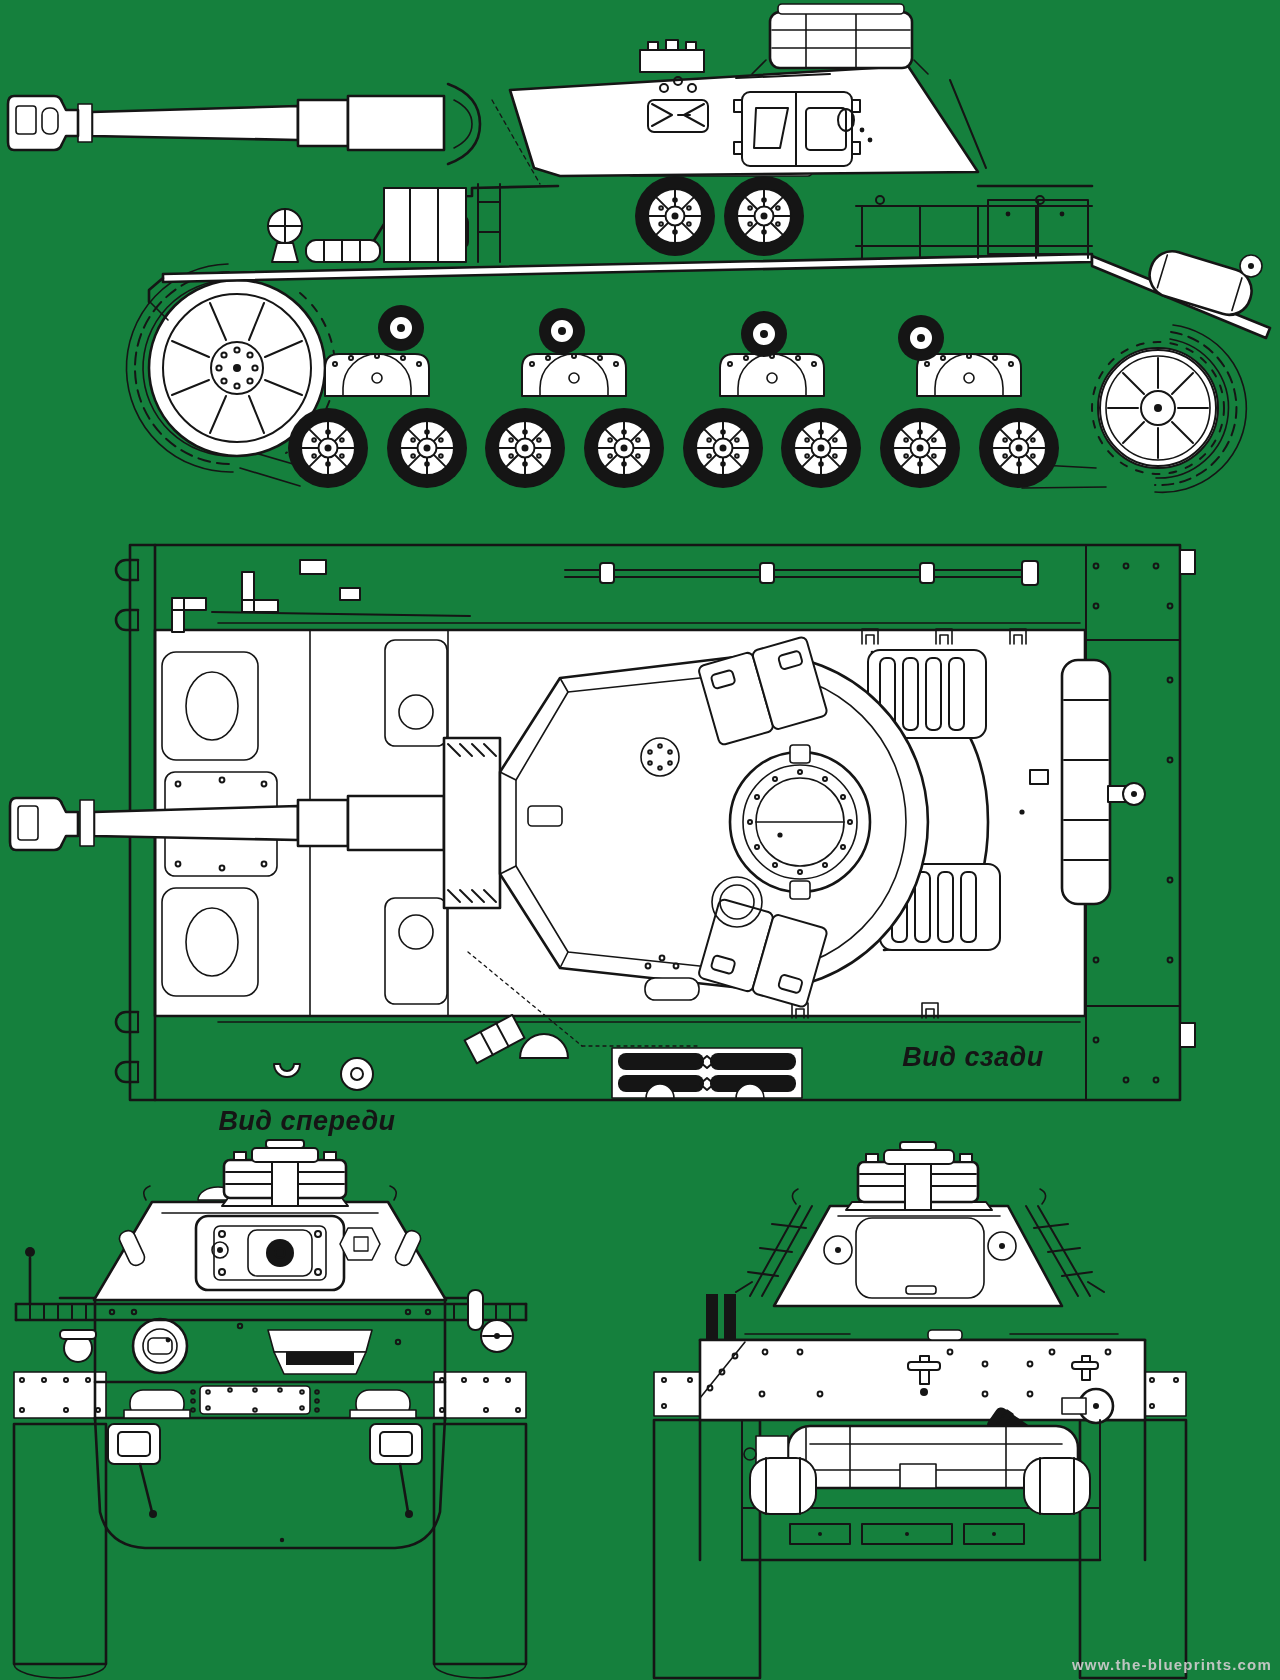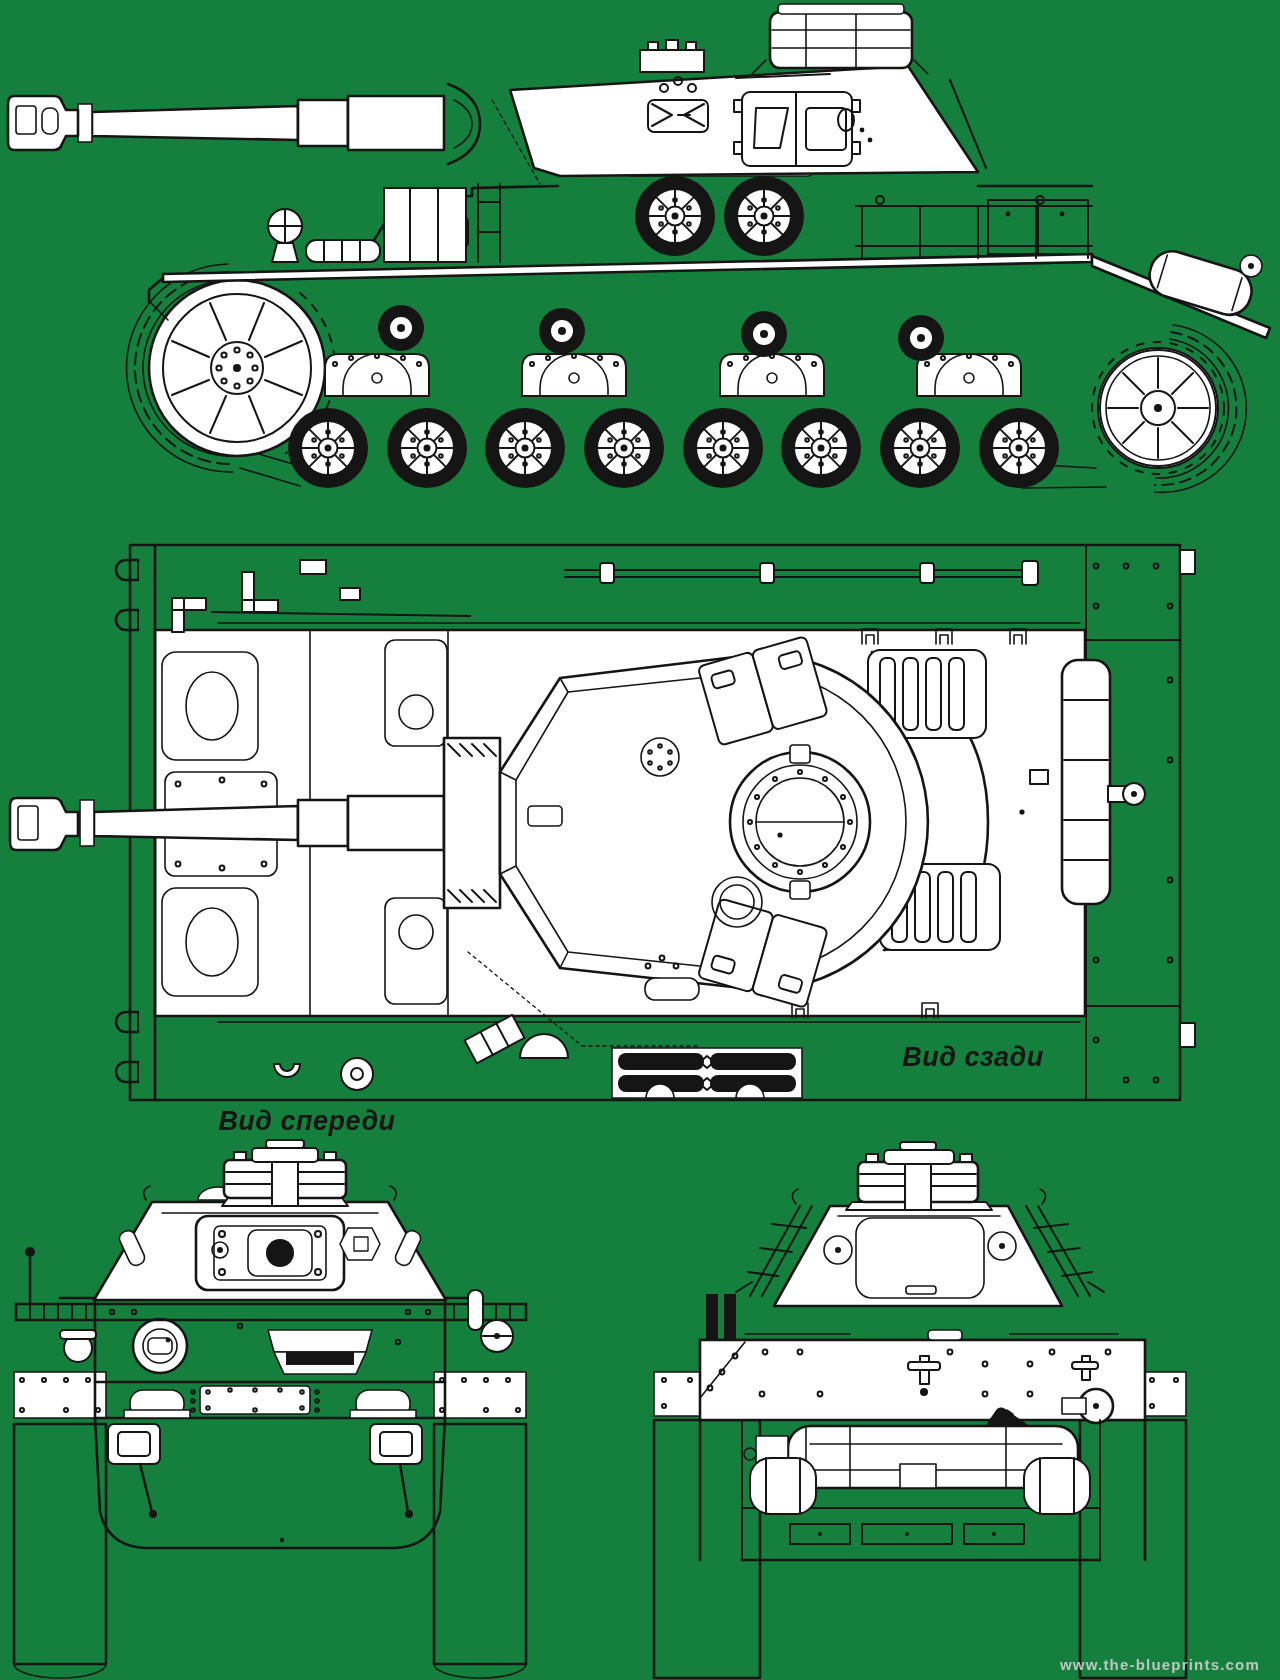--- a/index.html
+++ b/index.html
@@ -16,21 +16,21 @@
   #art .d{fill:#151515;stroke:none;}  
   #art .pat{stroke:none;}
   .view-label{
     position:absolute;width:230px;text-align:center;
     font:italic 700 27px "Liberation Sans",sans-serif;
     color:#151515;letter-spacing:.5px;white-space:nowrap;
   }
   #label-front{left:192px;top:1106px;}
   #label-rear{left:858px;top:1042px;}
   #watermark{
-    position:absolute;right:20px;bottom:7px;
+    position:absolute;right:8px;bottom:7px;
     font:700 15px "Liberation Sans",sans-serif;
     color:#c9c9c9;letter-spacing:1.2px;opacity:.95;
   }
 </style>
 </head>
 <body>
 
 <div id="canvas">
 
 <svg id="art" width="1280" height="1680" viewBox="0 0 1280 1680">

